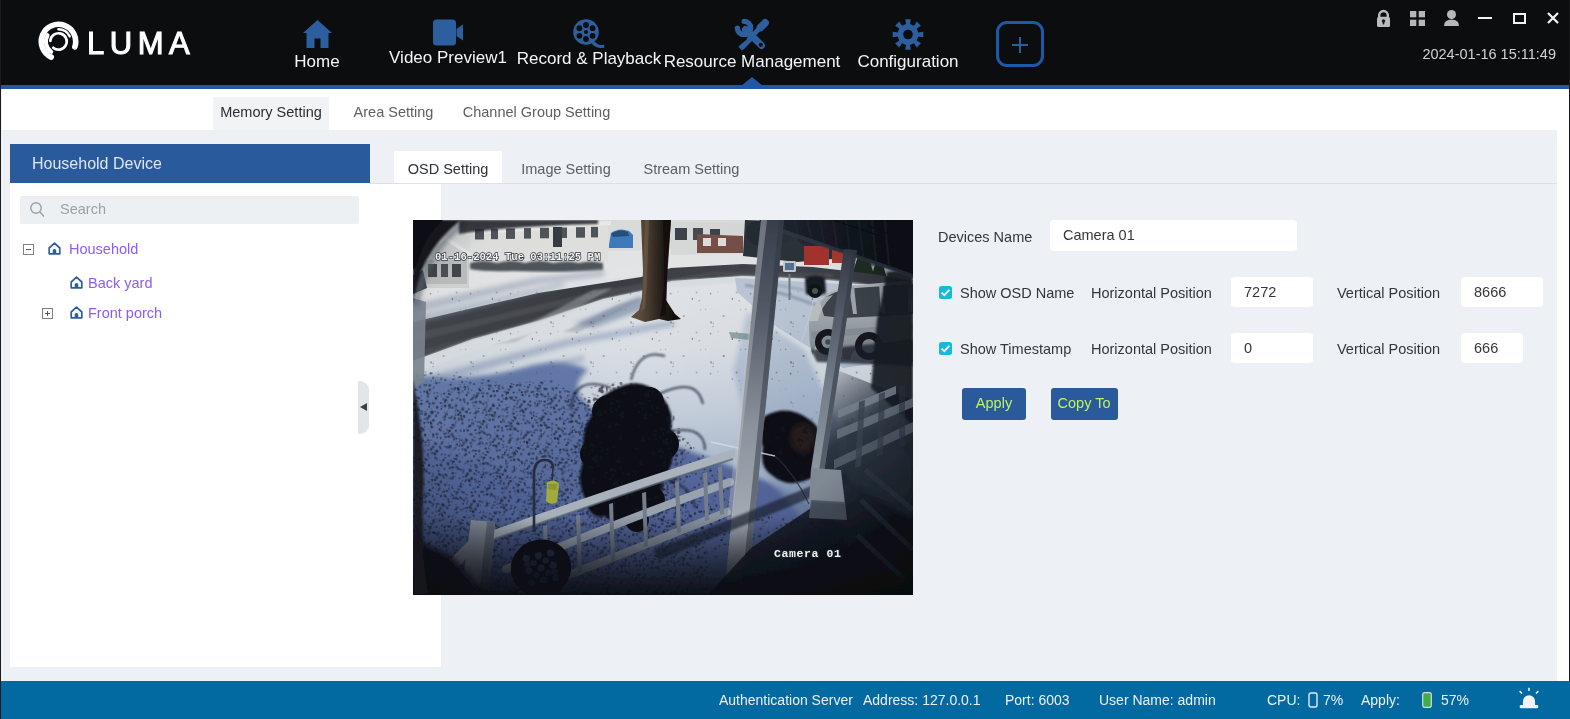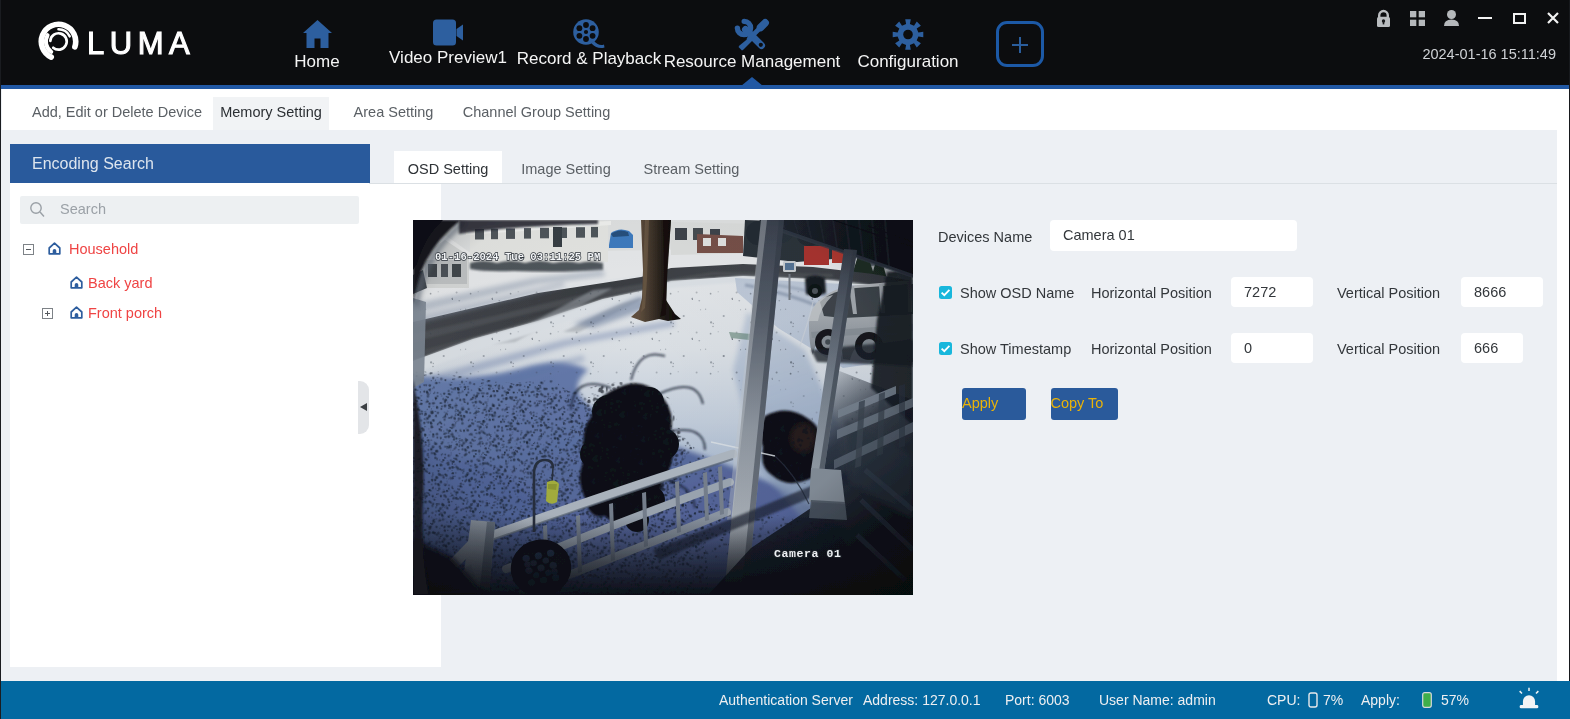--- a/index.html
+++ b/index.html
@@ -22,39 +22,39 @@
 .tab.active { background:#f1f3f5; color:#2b2f33; }
 
 
 #content { position:absolute; left:1px; top:129.5px; width:1568px; height:551.5px; background:#edf0f4; }
 #rightstrip { position:absolute; right:0; top:0; width:13px; height:551.5px; background:#ffffff; }
 
 
 #sbheader { position:absolute; left:8px; top:14px; width:360px; height:39.5px; background:#295a9c; color:#dde5ee; font-size:16px; line-height:39.5px; padding-left:22px; }
 #sbbody { position:absolute; left:8px; top:53.5px; width:431px; height:484px; background:#ffffff; }
 #searchbox { position:absolute; left:10px; top:12.5px; width:339px; height:28px; background:#edf0f2; border:none; border-radius:2px; color:#9ba1a7; font-size:14.5px; line-height:26px; padding-left:40px; }
-.treerow { position:absolute; left:0; width:360px; height:22px; font-size:14.5px; color:#ef4444; }
+.treerow { position:absolute; left:0; width:360px; height:22px; font-size:14.5px; color:#8b5cf6; }
 .pmbox { position:absolute; width:11px; height:11px; border:1px solid #7d8287; background:#fff; }
 .pmbox:before, .pmbox:after { content:""; position:absolute; background:#55595e; }
 .pmbox:before { left:2px; top:4px; width:5px; height:1px; }
 .pmbox.plus:after { left:4px; top:2px; width:1px; height:5px; }
 #sbhandle { position:absolute; left:356px; top:251px; width:11px; height:53px; background:#e3e5e8; border-radius:0 9px 9px 0; }
 #sbhandle:before { content:""; position:absolute; left:2px; top:22px; width:0; height:0; border-top:4.5px solid transparent; border-bottom:4.5px solid transparent; border-right:7px solid #3c4044; }
 
 
 .osdtab { position:absolute; top:21px; height:32.5px; line-height:37px; font-size:14.5px; color:#5b6065; text-align:center; }
 .osdtab.active { background:#ffffff; color:#2e3236; }
 #osdline { position:absolute; left:367px; top:53px; width:1188px; height:1px; background:#dbe0e4; }
 
 
 .flabel { position:absolute; font-size:14.5px; color:#33373b; }
 .finput { position:absolute; background:#ffffff; border-radius:4px; font-size:14.5px; color:#33373b; line-height:31px; padding-left:13px; }
 .chk { position:absolute; width:13px; height:13px; background:#18b7dc; border-radius:2.5px; }
 .chk svg { position:absolute; left:0; top:0; }
-.btn { position:absolute; height:31.5px; background:#2a5a9b; border-radius:3px; color:#eab308; font-size:14.5px; line-height:31.5px; }
+.btn { position:absolute; height:31.5px; background:#2a5a9b; border-radius:3px; color:#bef264; font-size:14.5px; text-align:center; line-height:31.5px; }
 
 
 #statusbar { position:absolute; left:0; top:681px; width:1570px; height:38px; background:#0369a1; color:#eeeff1; font-size:14px; }
 #statusbar span { position:absolute; top:11px; }
 
 
 #cam { position:absolute; left:411px; top:90.5px; width:500px; height:375px; }
 </style>
 </head>
 <body>
@@ -153,29 +153,28 @@
       </g>
     </svg>
   <div class="abs" style="left:1477px;top:17px;width:14px;height:2.4px;background:#f2f2f2"></div>
   <div class="abs" style="left:1512px;top:12.5px;width:13px;height:11.5px;border:2.2px solid #f2f2f2"></div>
   <svg class="abs" style="left:1546px;top:12px" width="12" height="12" viewBox="0 0 12 12">
       <path d="M1 1 L11 11 M11 1 L1 11" stroke="#f2f2f2" stroke-width="2.2"></path>
     </svg>
   <div id="datetxt">2024-01-16 15:11:49</div>
 
   <div id="tabbar">
-    <div class="tab" style="left:19px;width:192px">Add, Edit or Delete Device</div>
     <div class="tab active" style="left:211px;width:116px">Memory Setting</div>
     <div class="tab" style="left:327px;width:129px">Area Setting</div>
     <div class="tab" style="left:427px;width:215px">Channel Group Setting</div>
   </div>
 
   <div id="content">
     <div id="rightstrip"></div>
-    <div id="sbheader">Encoding Search</div>
+    <div id="sbheader">Household Device</div>
     <div id="sbbody">
       <div id="searchbox">Search</div>
       <svg class="abs" style="left:19px;top:18px" width="16" height="17" viewBox="0 0 16 17">
           <circle cx="7" cy="7" r="5.2" fill="none" stroke="#9aa0a6" stroke-width="1.4"></circle>
           <path d="M11 11 L15 15.5" stroke="#9aa0a6" stroke-width="1.4"></path>
         </svg>
 
       <div class="treerow" style="top:56px">
         <div class="pmbox" style="left:12.5px;top:5px"></div>
         <svg class="abs" style="left:38px;top:3px" width="13" height="13" viewBox="0 0 13 13">

